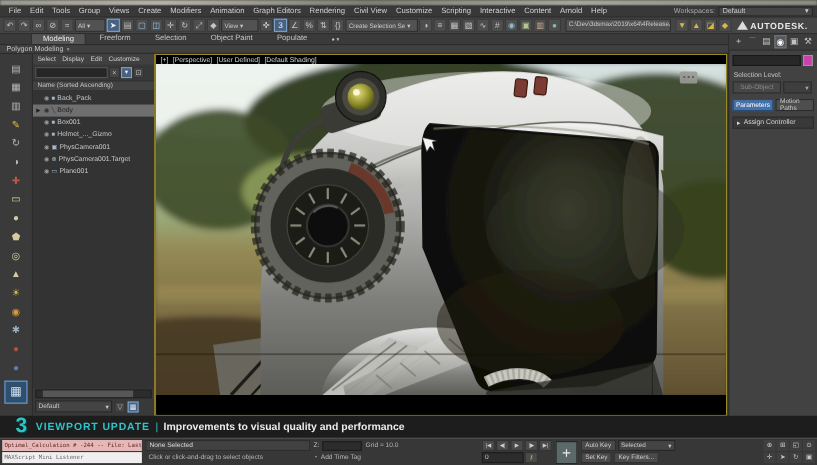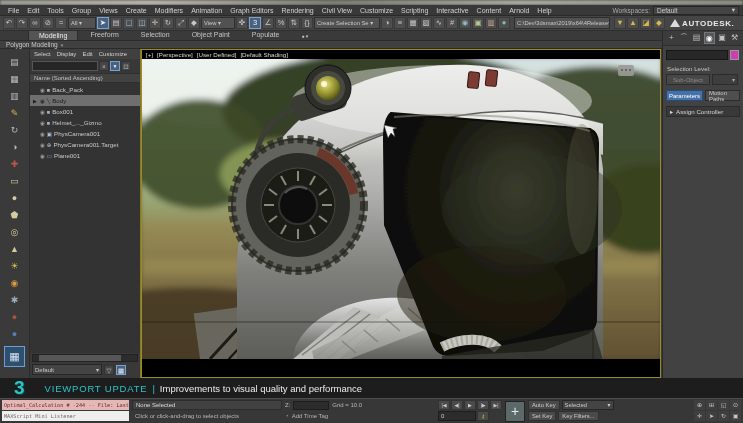--- a/index.html
+++ b/index.html
@@ -104,23 +104,23 @@
   .cmd-dd { width:26px; height:11px; background:#3e3e3e; border:1px solid #2c2c2c; color:#aaa; font-size:6px;
     display:flex; align-items:center; justify-content:flex-end; padding:0 2px; }
   #rollout { margin:4px 3px 0 3px; height:11px; background:#393939; border:1px solid #2c2c2c;
     display:flex; align-items:center; gap:3px; padding:0 3px; }
   #rollout span { font-size:6.2px; color:#d5d5d5; }
 
   
   #banner { position:absolute; left:0; top:378px; width:743px; height:20px; background:#1d1d1d;
     display:flex; align-items:center; }
   #banner .num { font-size:19px; font-weight:bold; margin-left:14px; text-shadow:1px 1px 0 #0c4547; }
-  #banner .title { font-size:9.5px; font-weight:normal; letter-spacing:.8px; margin-left:20px; }
+  #banner .title { font-size:9.5px; font-weight:bold; letter-spacing:.8px; margin-left:8px; }
   #banner .sep { font-size:9.5px; margin:0 5px; }
-  #banner .text { font-size:9.5px; color:#ececec; font-weight:normal; }
+  #banner .text { font-size:9.5px; color:#ececec; font-weight:bold; }
 
   
   #statusbar { position:absolute; left:0; top:398px; width:743px; height:25px; background:#373737;
     border-top:1px solid #4e4e4e; display:flex; padding:1px 2px; gap:3px; }
   #mxs { width:127px; display:flex; flex-direction:column; gap:1px; }
   #mxs .macro { height:10px; background:#e5b7b7; color:#5e2424; font-family:"DejaVu Sans Mono",monospace;
     font-size:5.2px; line-height:10px; padding-left:2px; white-space:nowrap; overflow:hidden; }
   #mxs .listener { height:10px; background:#efefef; color:#666; font-family:"DejaVu Sans Mono",monospace;
     font-size:5.2px; line-height:10px; padding-left:2px; }
   #promptarea { width:150px; display:flex; flex-direction:column; gap:1px; }

